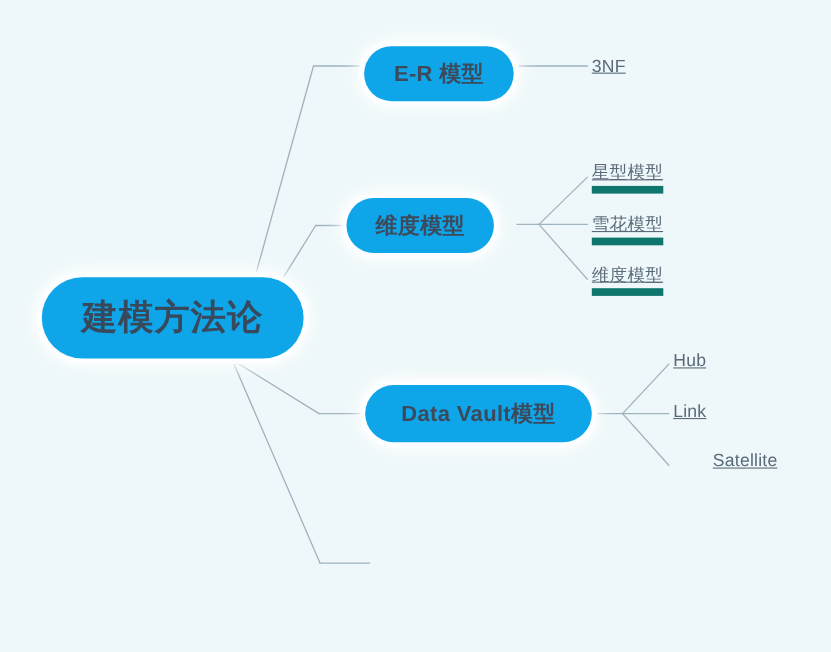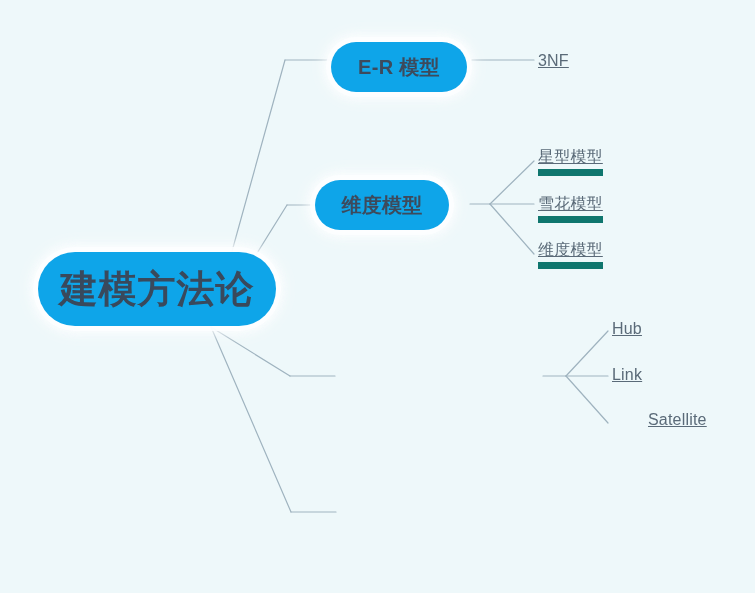--- a/index.html
+++ b/index.html
@@ -54,21 +54,21 @@
   }
 
   #node-root {
     left: 38px;
     top: 252px;
     width: 238px;
     height: 74px;
     border-radius: 45px;
   }
   #node-root .node-label {
-    font-size: 38px;
+    font-size: 32px;
     font-weight: bold;
     color: #39495c;
     letter-spacing: 1px;
   }
 
   .branch-node .node-label {
     font-size: 20px;
     font-weight: bold;
     color: #3d4a5c;
     letter-spacing: 0.3px;
@@ -160,20 +160,23 @@
   </div>
 
   <div class="node pill branch-node" id="node-er">
     <span class="node-label">E-R 模型</span>
   </div>
 
   <div class="node pill branch-node" id="node-dim">
     <span class="node-label">维度模型</span>
   </div>
 
+  <div class="node pill branch-node" id="node-dv">
+    <span class="node-label">Data Vault模型</span>
+  </div>
 
 
   <div class="leaf" id="leaf-3nf">3NF</div>
 
   <div class="leaf underlined" id="leaf-star">星型模型</div>
   <div class="leaf underlined" id="leaf-snow">雪花模型</div>
   <div class="leaf underlined" id="leaf-const">维度模型</div>
 
   <div class="leaf" id="leaf-hub">Hub</div>
   <div class="leaf" id="leaf-link">Link</div>

